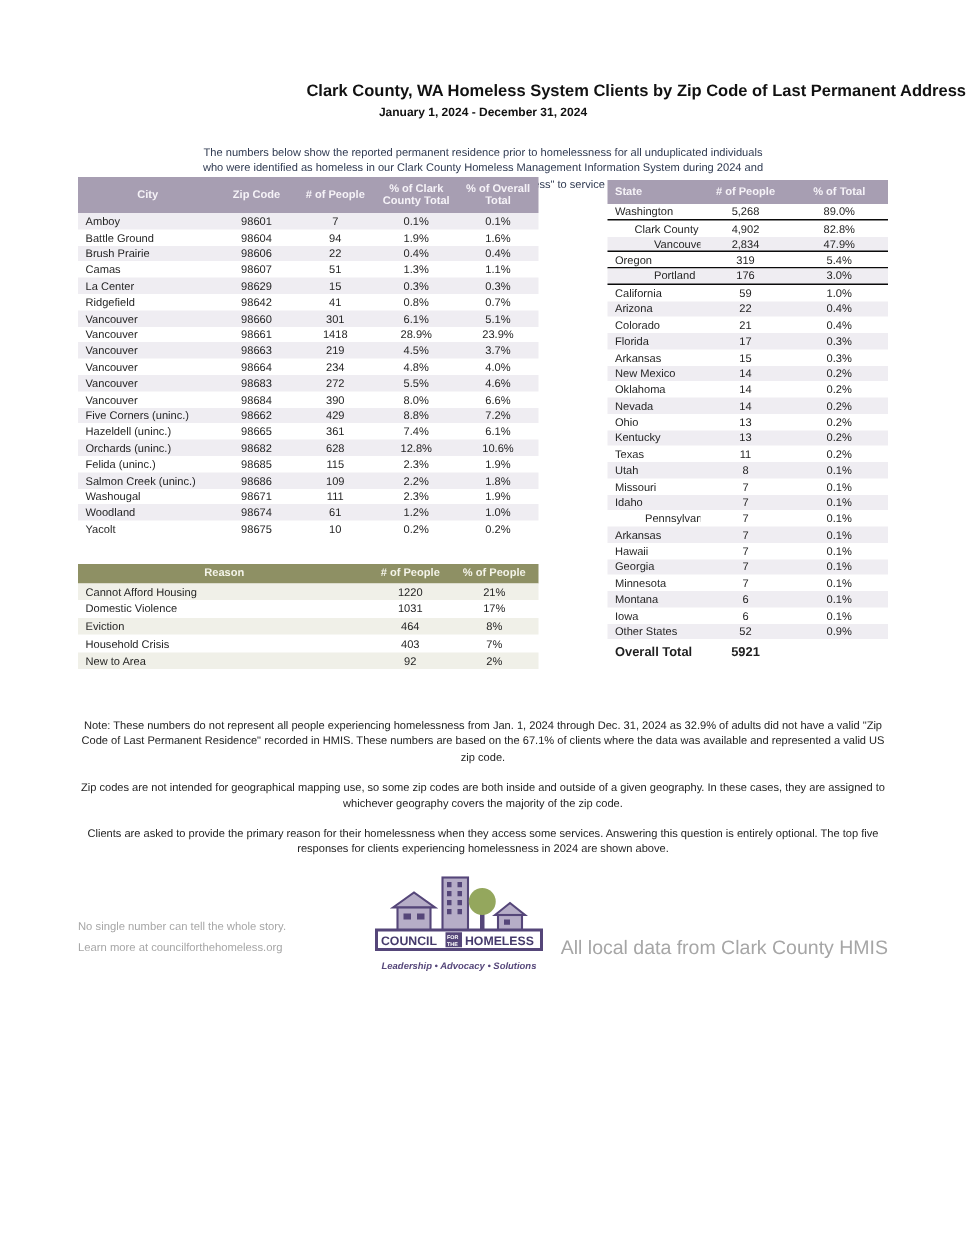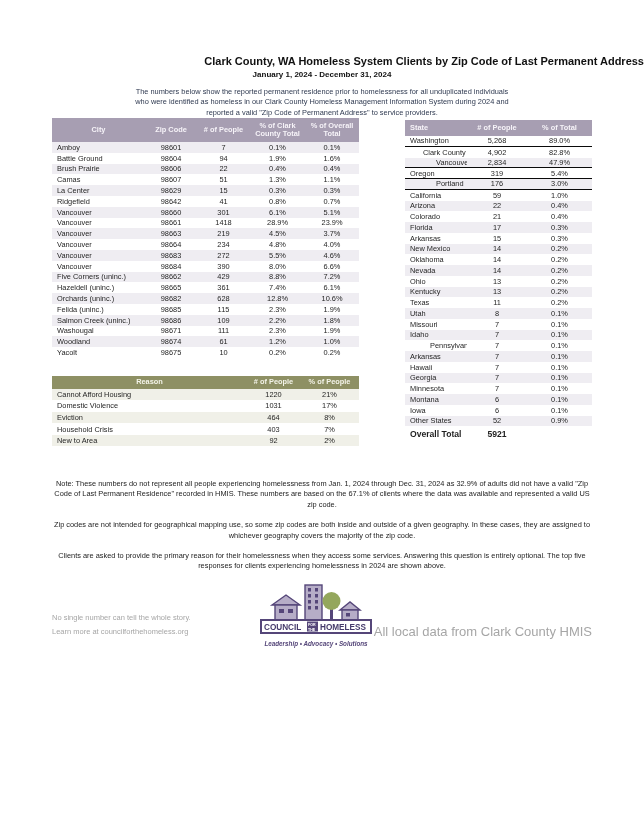--- a/index.html
+++ b/index.html
@@ -9,21 +9,21 @@
     --logo_purple:#554679; --logo_fill:#b6adc7; --tree_green:#94a75d; --rule_black:#0a0a0a;
   }
   *{margin:0;padding:0;box-sizing:border-box;}
   html,body{background:#888;}
   .page{position:relative;width:644px;height:835px;background:#ffffff;margin:0 auto;
     font-family:"Liberation Sans","DejaVu Sans",sans-serif;color:var(--ink);overflow:hidden;}
   
   .doc-header{position:absolute;top:55px;left:0;width:644px;text-align:center;}
   .doc-title{font-size:11px;font-weight:bold;color:#111;text-align:right;}
   .doc-subtitle{font-size:8px;font-weight:bold;color:#111;margin-top:3px;}
-  .doc-desc{margin-top:8px;font-size:7.4px;line-height:10.4px;color:var(--desc_ink);}
+  .doc-desc{margin-top:18px;font-size:7.4px;line-height:10.4px;color:var(--desc_ink);}
   
   .tbl{position:absolute;font-size:7.4px;}
   .tr,.thead,.total-row{display:grid;align-items:center;}
   .th{font-weight:bold;text-align:center;line-height:1.05;}
   .td{text-align:center;white-space:nowrap;overflow:hidden;}
   .td.left{text-align:left;padding-left:5px;}
   .stripe{background:var(--row_stripe);}
   
   .zip-tbl{left:52px;top:118px;width:307px;}
   .zip-tbl .thead{grid-template-columns:93px 52px 53px 55px 54px;height:24px;
@@ -44,21 +44,21 @@
     background:var(--olive_header);color:var(--olive_header_text);}
   .reason-tbl .tr{grid-template-columns:195px 53px 59px;height:11.6px;}
   .reason-tbl .stripe{background:var(--olive_stripe);}
   
   .notes{position:absolute;left:53px;top:479px;width:538px;text-align:center;
     font-size:7.4px;line-height:10.4px;color:#222;}
   .notes p{margin-bottom:10px;}
   
   .footer-left{position:absolute;left:52px;top:611px;font-size:7.5px;line-height:13.5px;color:var(--gray_text);}
   .footer-right{position:absolute;right:52px;top:624px;font-size:13px;color:var(--gray_text);}
-  .logo-wrap{position:absolute;left:260px;top:583px;width:112px;text-align:center;}
+  .logo-wrap{position:absolute;left:250px;top:583px;width:112px;text-align:center;}
   .logo-tagline{font-size:6.3px;font-weight:bold;font-style:italic;color:var(--logo_purple);margin-top:1px;}
 </style>
 </head>
 <body>
 
 <div class="page">
 
   <div class="doc-header">
     <div class="doc-title">Clark County, WA Homeless System Clients by Zip Code of Last Permanent Address</div>
     <div class="doc-subtitle">January 1, 2024 - December 31, 2024</div>

